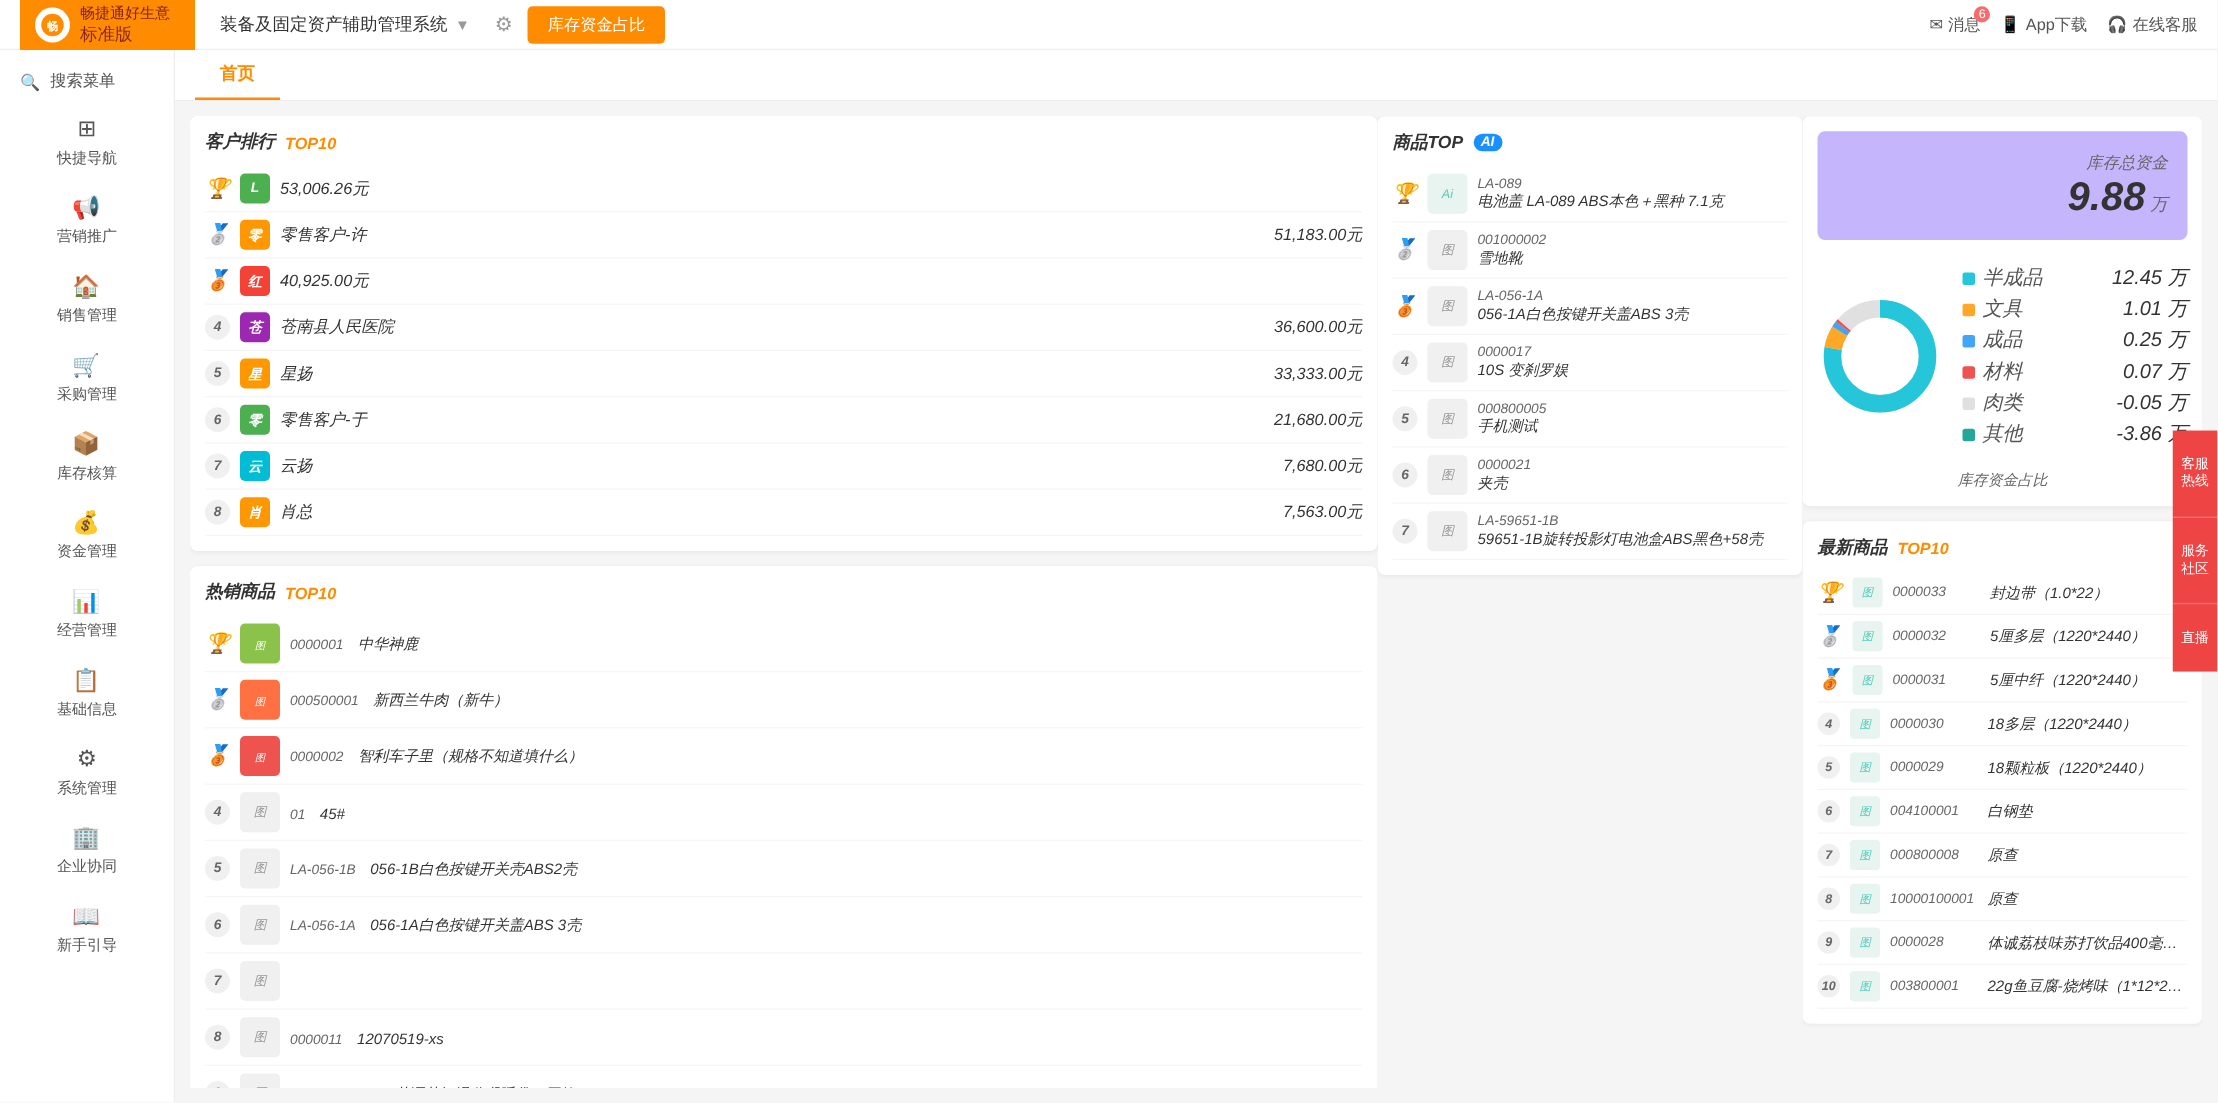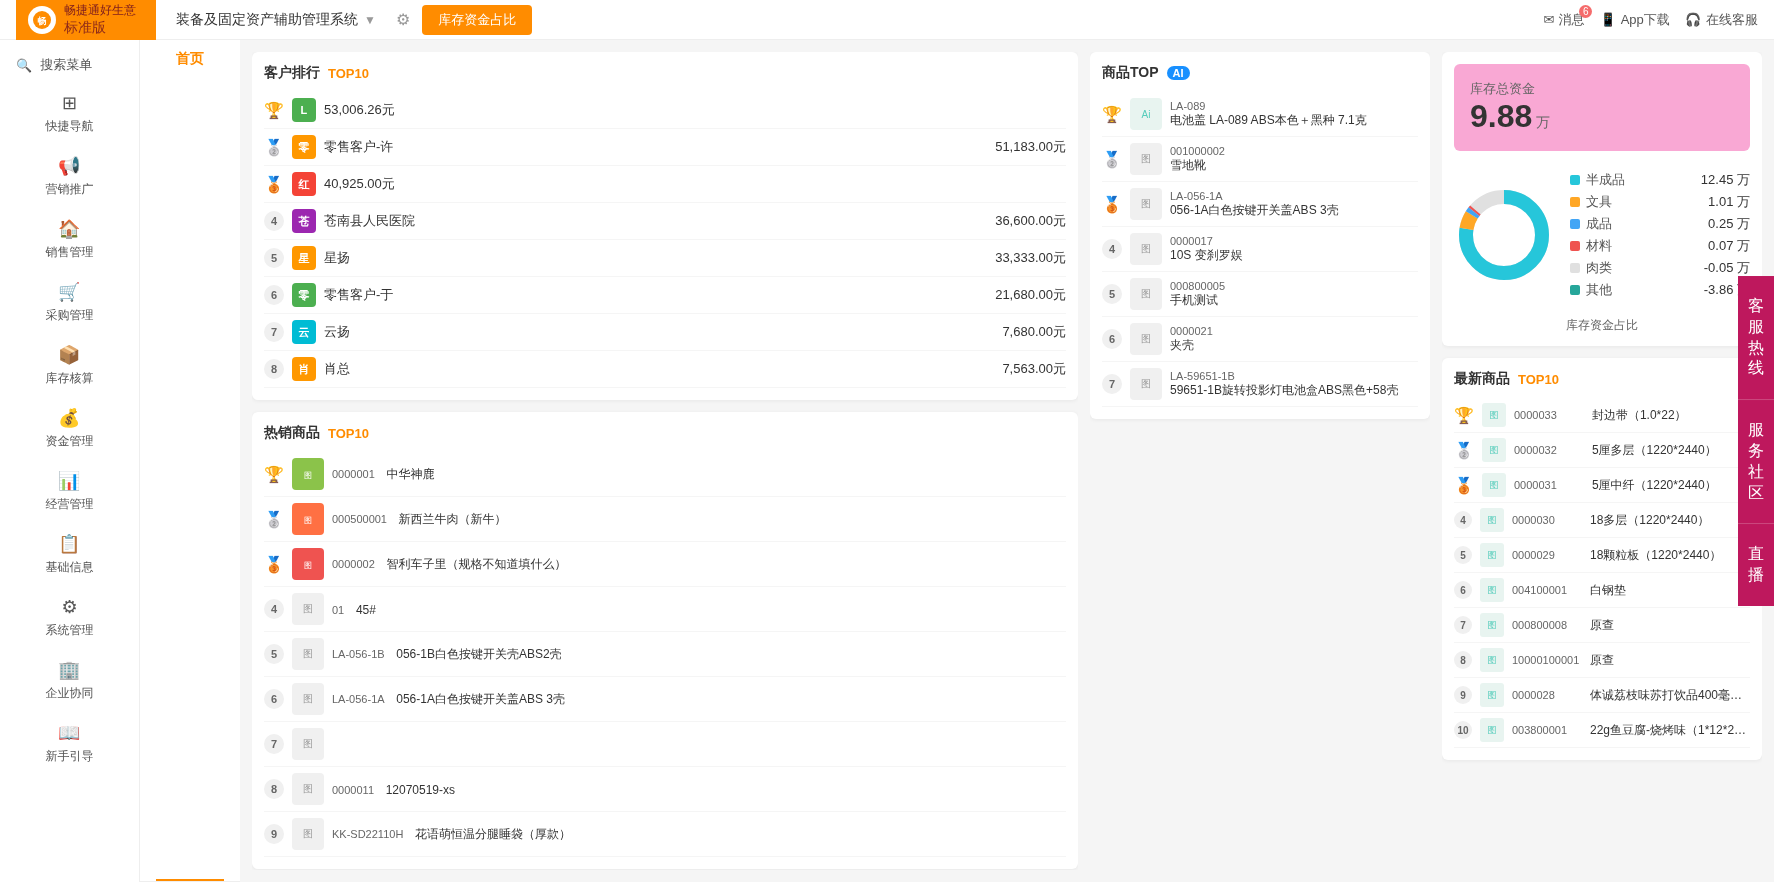--- a/index.html
+++ b/index.html
@@ -80,21 +80,21 @@
     .sidebar-item.search-item {
       flex-direction: row; padding: 8px 16px; gap: 8px; font-size: 13px;
     }
 
     
     .content-area {
       flex: 1;
       overflow-y: auto;
       overflow-x: hidden;
       display: flex;
-      flex-direction: row;
+      flex-direction: column;
     }
 
     
     .nav-tabs {
       background: #fff;
       border-bottom: 1px solid #eee;
       padding: 0 16px;
       display: flex;
       gap: 0;
     }
@@ -108,23 +108,24 @@
     .nav-tab.active {
       color: #ff8c00;
       border-bottom: 2px solid #ff8c00;
       font-weight: bold;
     }
 
     
     .page-content {
       display: flex;
       flex: 1;
-      gap: 12px;
+      gap: 0;
       padding: 12px;
       overflow: hidden;
+      font-style: italic;
     }
 
     
     .left-panel {
       flex: 1;
       display: flex;
       flex-direction: column;
       gap: 12px;
       overflow-y: auto;
       min-width: 0;
@@ -198,37 +199,37 @@
     .product-img-colored {
       width: 32px; height: 32px; border-radius: 4px; flex-shrink: 0;
       display: flex; align-items: center; justify-content: center;
     }
     .product-info { flex: 1; min-width: 0; }
     .product-code { color: #666; font-size: 11px; }
     .product-name { color: #333; font-size: 12px; overflow: hidden; text-overflow: ellipsis; white-space: nowrap; }
 
     
     .inventory-total {
-      text-align: left;
+      text-align: right;
       padding: 16px;
-      background: #f9a8d4;
+      background: #c4b5fd;
       border-radius: 6px;
       margin-bottom: 10px;
     }
     .inventory-total .label { color: #666; font-size: 13px; }
     .inventory-total .amount { font-size: 28px; font-weight: bold; color: #333; }
     .inventory-total .unit { font-size: 14px; color: #666; }
 
     .inventory-chart-area {
       display: flex; gap: 16px; align-items: center; padding: 8px 0;
     }
     .donut-chart {
       width: 100px; height: 100px; flex-shrink: 0;
     }
-    .legend-list { flex: 1; font-size: 13px; }
+    .legend-list { flex: 1; font-size: 16px; }
     .legend-item {
       display: flex; align-items: center; gap: 6px;
       padding: 2px 0;
       justify-content: space-between;
     }
     .legend-dot { width: 10px; height: 10px; border-radius: 2px; flex-shrink: 0; }
     .legend-name { flex: 1; color: #555; }
     .legend-value { color: #333; font-weight: 500; min-width: 50px; text-align: right; }
 
     .inventory-footer { color: #666; font-size: 12px; text-align: center; margin-top: 8px; }
@@ -248,22 +249,22 @@
     .newest-code { color: #666; font-size: 11px; min-width: 70px; }
     .newest-name { color: #333; font-size: 12px; flex: 1; overflow: hidden; text-overflow: ellipsis; white-space: nowrap; }
 
     
     .float-btns {
       position: fixed; right: 0; top: 50%; transform: translateY(-50%);
       display: flex; flex-direction: column; gap: 0;
       z-index: 1000;
     }
     .float-btn {
-      background: #be185d; color: #fff;
-      padding: 20px 6px; font-size: 16px; text-align: center;
+      background: #ef4444; color: #fff;
+      padding: 20px 6px; font-size: 11px; text-align: center;
       cursor: pointer; width: 36px; line-height: 1.3;
       border-bottom: 1px solid rgba(255,255,255,0.2);
     }
     .float-btn:last-child { border-bottom: none; }
 
     
     ::-webkit-scrollbar { width: 4px; }
     ::-webkit-scrollbar-track { background: #f1f1f1; }
     ::-webkit-scrollbar-thumb { background: #ccc; border-radius: 2px; }
 

